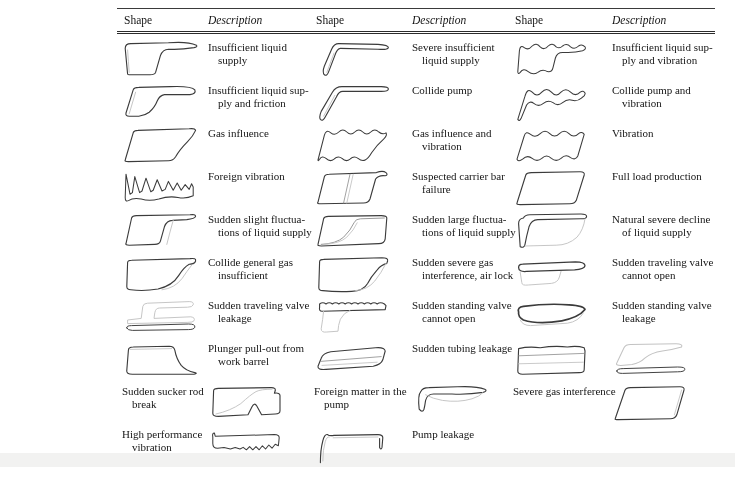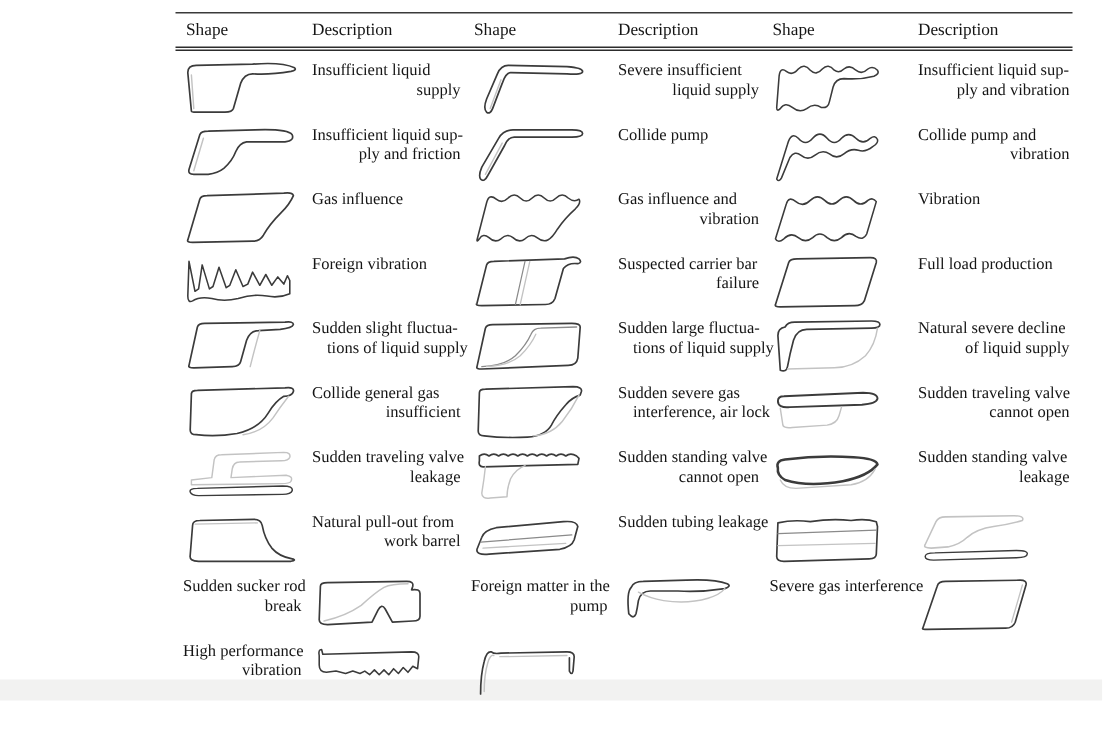--- a/index.html
+++ b/index.html
@@ -12,30 +12,30 @@
   .bottom-shade{position:absolute;left:0;top:453px;width:735px;height:14px;background:#f2f2f1;}
   .card-table{position:absolute;left:69px;top:8px;width:598px;margin-left:48px;}
   .table-header{
     display:grid;grid-template-columns:86px 106px 98px 101px 99px 108px;
     border-top:1px solid #3a3a3a;
     border-bottom:3px double #2c2c2c;
     padding:5px 0 4px 0;
   }
   .th{font-size:11.5px;line-height:13px;}
   .th.shape-col{padding-left:7px;}
-  .th.desc-col{padding-left:5px;}
+  .th.desc-col{padding-left:5px;font-style:italic;}
   .table-body{
     display:grid;grid-template-columns:86px 106px 98px 101px 99px 108px;
     grid-auto-rows:43px;padding-top:2px;
   }
   .shape-cell{display:flex;align-items:center;padding-left:5px;}
   .shape-cell svg{display:block;}
   .desc-cell{padding:5px 2px 0 5px;font-size:11px;line-height:12.5px;}
   .desc-line{white-space:nowrap;}
-  .desc-line.indent{padding-left:10px;text-align:right;}
+  .desc-line.indent{padding-left:10px;}
 </style>
 </head>
 <body>
 
 <div class="page">
   <div class="bottom-shade"></div>
 
   <div class="card-table">
     <div class="table-header">
       <span class="th shape-col">Shape</span>
@@ -246,21 +246,21 @@
           <div class="desc-line">Sudden standing valve</div>
           <div class="desc-line indent">leakage</div>
         </div>
         <div class="shape-cell">
           <svg viewBox="0 0 100 48" width="80" height="40">
             <path d="M6,38 L8,13 Q8,9 14,9 L59,8 Q65,8 66,13 Q68,24 74,32 Q80,39 91,41 Q95,42 90,43 L13,43 Q5,43 6,38 Z" fill="none" stroke="#3b3b3b" stroke-width="1.4" stroke-linecap="round" stroke-linejoin="round"></path>
             <path d="M10,12 L62,11" fill="none" stroke="#c3c3c3" stroke-width="1.1" stroke-linecap="round" stroke-linejoin="round"></path>
           </svg>
         </div>
         <div class="desc-cell">
-          <div class="desc-line">Natural pull-out from</div>
+          <div class="desc-line">Plunger pull-out from</div>
           <div class="desc-line indent">work barrel</div>
         </div>
         <div class="shape-cell">
           <svg viewBox="0 0 100 48" width="80" height="40">
             <path d="M5,33 L9,23 Q11,17 21,15 L77,10 Q88,9 89,14 L86,25 Q84,31 74,33 L15,37 Q4,38 5,33 Z" fill="none" stroke="#3b3b3b" stroke-width="1.4" stroke-linecap="round" stroke-linejoin="round"></path>
             <path d="M8,27 L84,21" fill="none" stroke="#8a8a8a" stroke-width="1" stroke-linecap="round" stroke-linejoin="round"></path>
             <path d="M10,32 L79,28" fill="none" stroke="#c3c3c3" stroke-width="1.1" stroke-linecap="round" stroke-linejoin="round"></path>
           </svg>
         </div>
         <div class="desc-cell">
@@ -316,16 +316,19 @@
           <svg viewBox="0 0 100 48" width="80" height="40">
             <path d="M6,14 Q5,9 8,9 L9,13 L83,11 Q89,11 89,15 L88,25 L84,23 L80,28 L76,24 L72,29 L68,25 L64,30 L60,26 L56,30 L52,26 L48,30 L44,27 L40,29 L34,27 L28,29 L20,27 L12,28 Q6,28 6,22 Z" fill="none" stroke="#3b3b3b" stroke-width="1.3" stroke-linecap="round" stroke-linejoin="round"></path>
           </svg>
         </div>
         <div class="shape-cell">
           <svg viewBox="0 0 100 48" width="80" height="40">
             <path d="M8,46 Q8,30 11,19 Q13,10 17,11 Q19,13 25,12 L80,11 Q86,11 86,15 L85,27 Q84,31 82,27 L82,16" fill="none" stroke="#3b3b3b" stroke-width="1.4" stroke-linecap="round" stroke-linejoin="round"></path>
             <path d="M11,44 Q11,30 14,20 Q16,13 19,14" fill="none" stroke="#c3c3c3" stroke-width="1.2" stroke-linecap="round" stroke-linejoin="round"></path>
             <path d="M24,15 L80,14" fill="none" stroke="#c3c3c3" stroke-width="1.1" stroke-linecap="round" stroke-linejoin="round"></path>
           </svg>
+        </div>
+        <div class="desc-cell">
+          <div class="desc-line">Pump leakage</div>
         </div>
       </div>
   </div>
 </div>
 
 </body></html>

